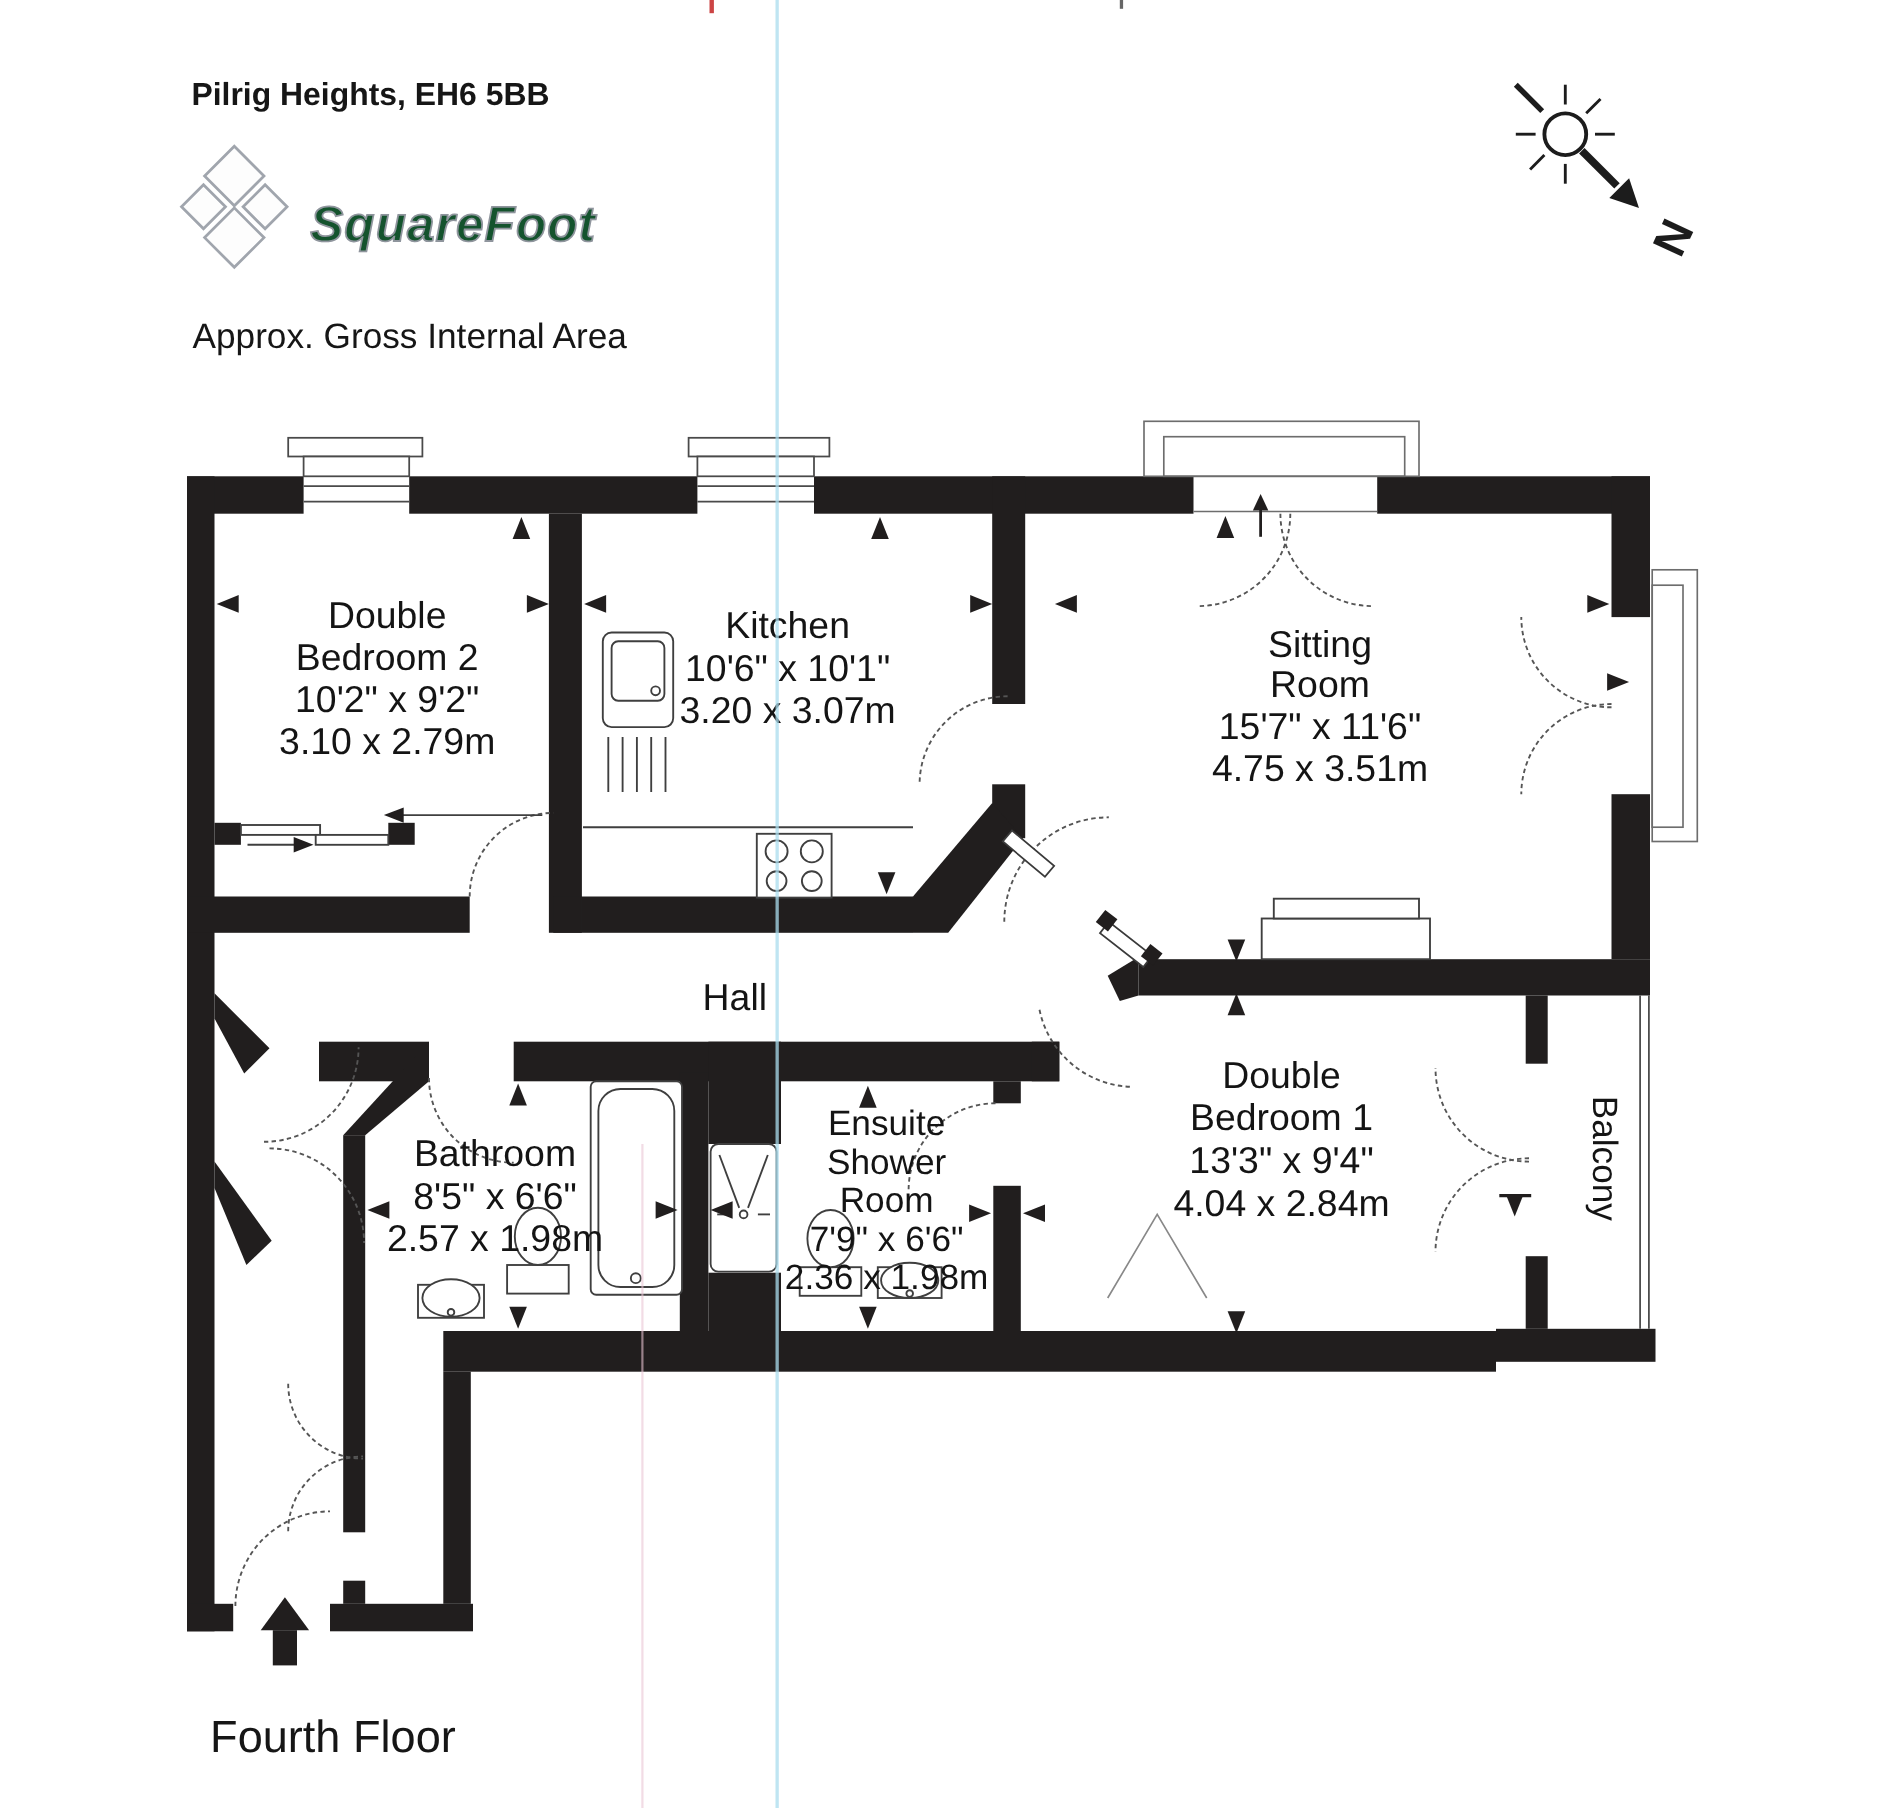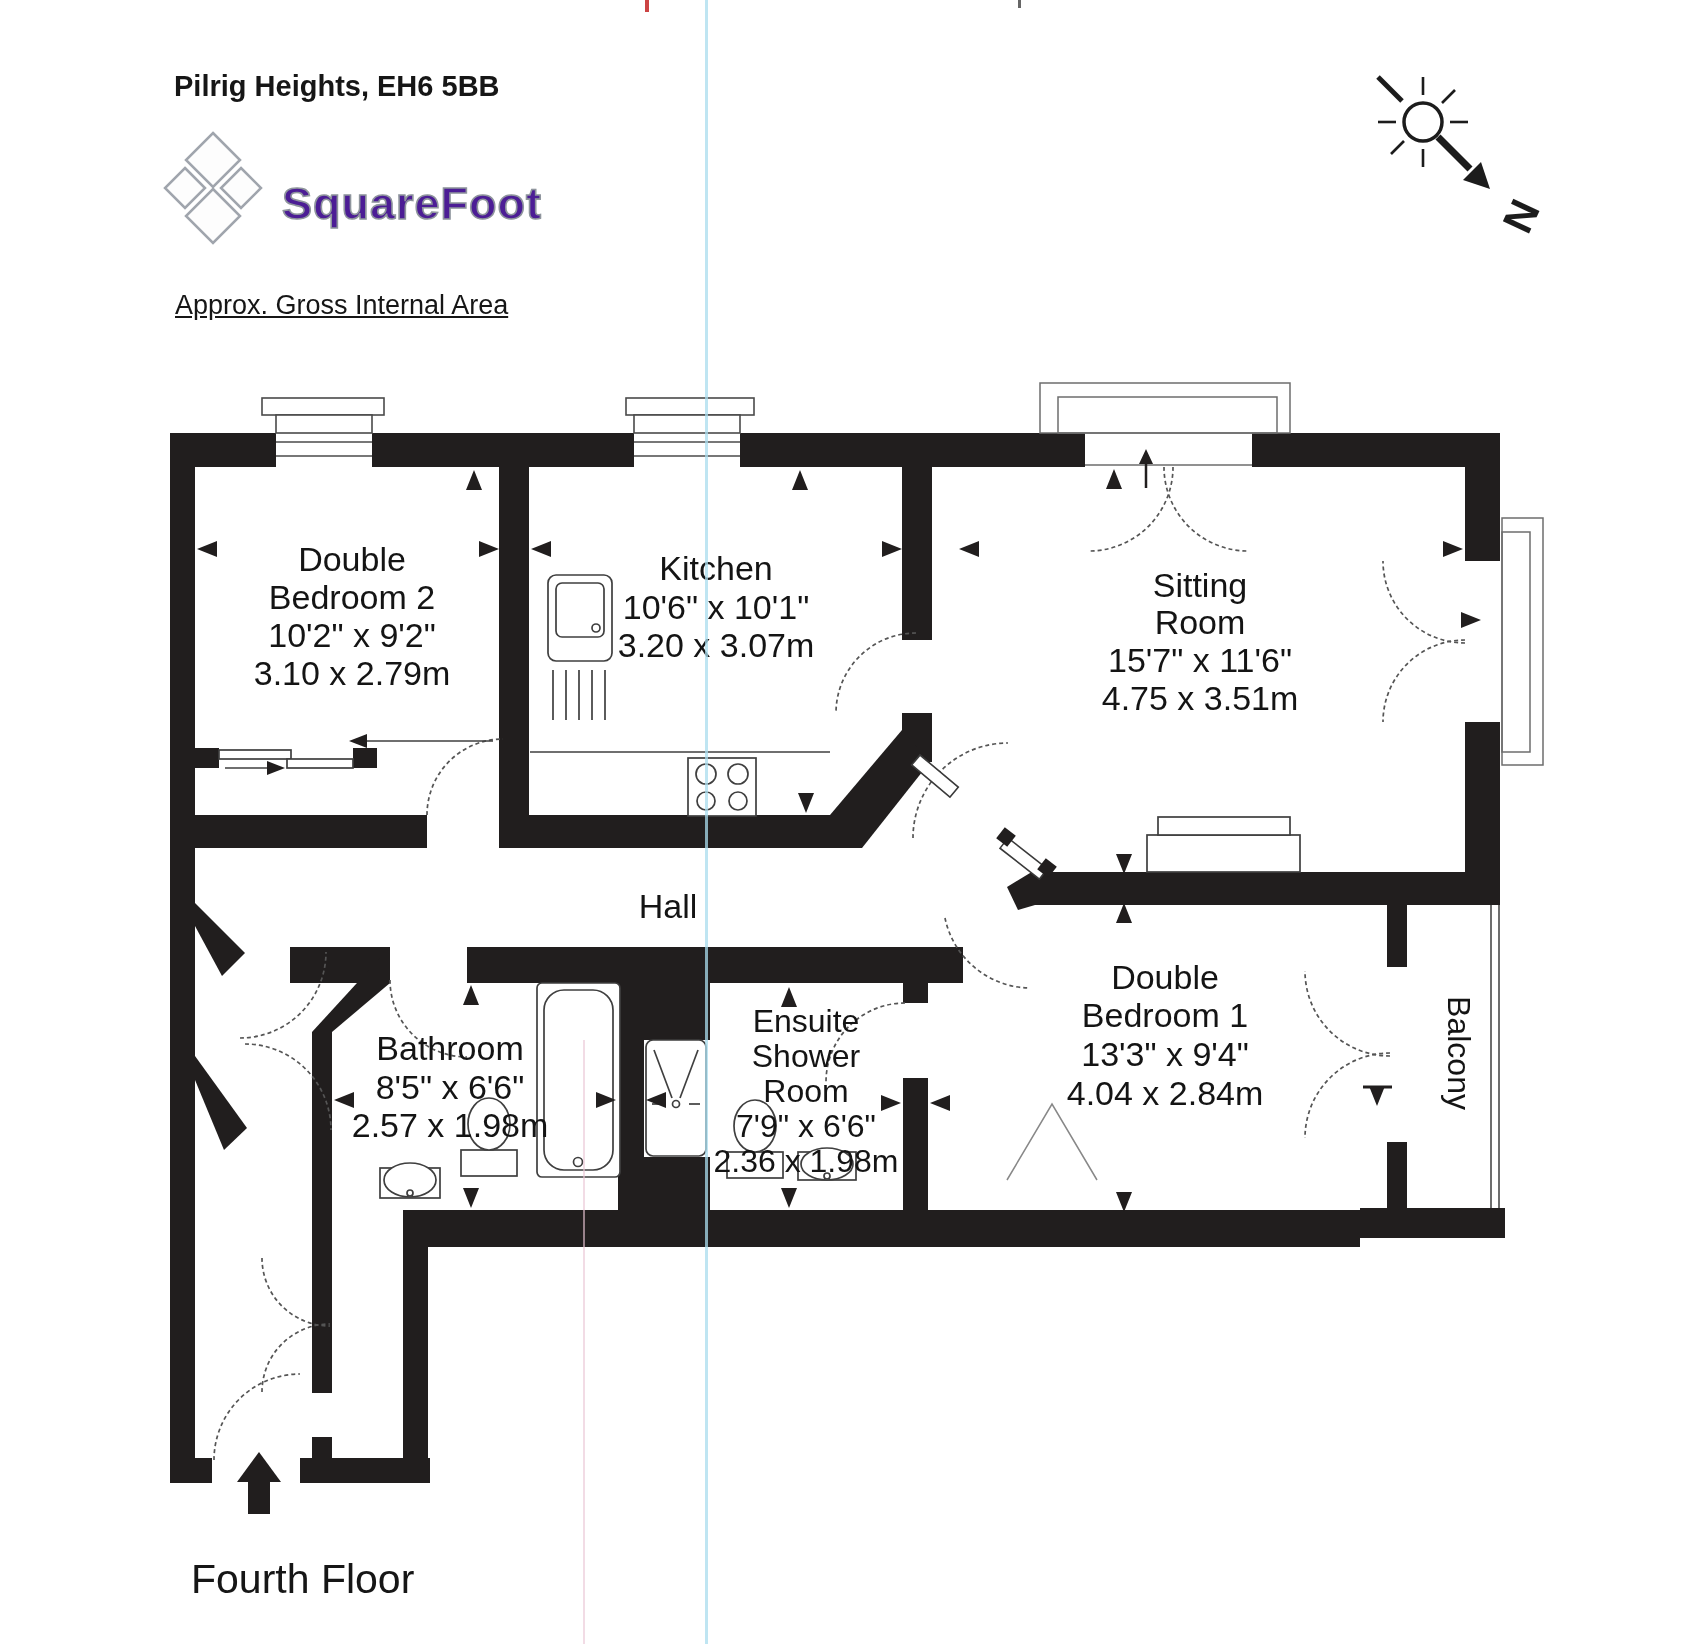--- a/index.html
+++ b/index.html
@@ -1,23 +1,23 @@
 <!DOCTYPE html>
 <html><head>
 <meta charset="utf-8">
 <style>
   html,body{margin:0;padding:0;background:#ffffff;}
   body{width:1707px;height:1644px;position:relative;overflow:hidden;
        font-family:"Liberation Sans", sans-serif;color:#161616;}
   .abs{position:absolute;}
   #plan-svg{position:absolute;left:0;top:0;}
   .title{left:174px;top:70px;font-size:29px;font-weight:bold;letter-spacing:0px;}
-  .logo-text{left:282px;top:178px;font-size:45px;font-weight:bold;color:#4c1d95;
-             -webkit-text-stroke:1.6px #8f959d;text-shadow:0 0 1px #9aa0a8;letter-spacing:1px;}
-  .info{left:175px;top:283px;font-size:27px;line-height:44px;text-decoration:underline;}
+  .logo-text{left:282px;top:178px;font-size:45px;font-weight:bold;color:#14532d;
+             -webkit-text-stroke:1.6px #8f959d;text-shadow:0 0 1px #9aa0a8;letter-spacing:1px;font-style:italic;}
+  .info{left:175px;top:283px;font-size:32px;line-height:44px;}
   .floor-label{left:191px;top:1556px;font-size:41px;}
 </style>
 </head>
 <body>
 
 <svg id="plan-svg" width="1707" height="1644" viewBox="0 0 1707 1644">
 
   <g>
     <rect x="195" y="467" width="304" height="348" fill="transparent"></rect>
     <rect x="529" y="467" width="373" height="348" fill="transparent"></rect>

